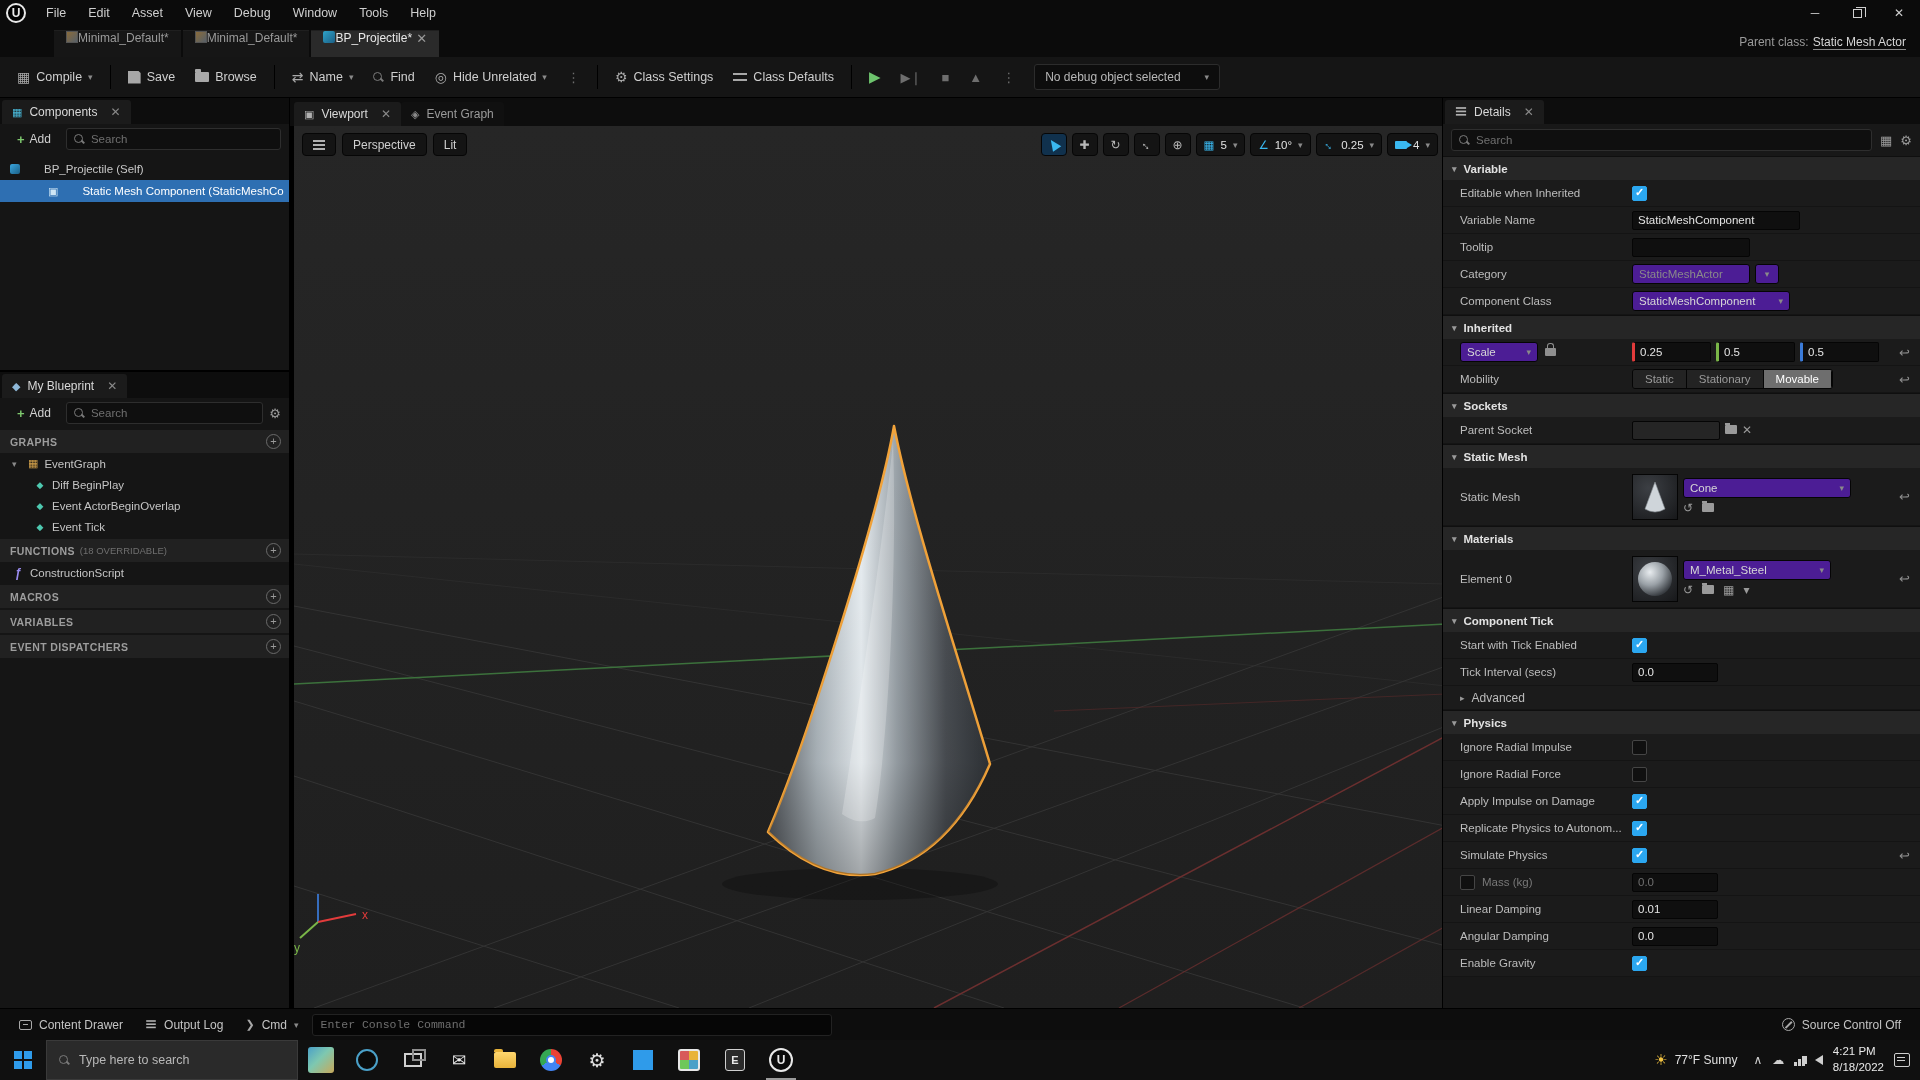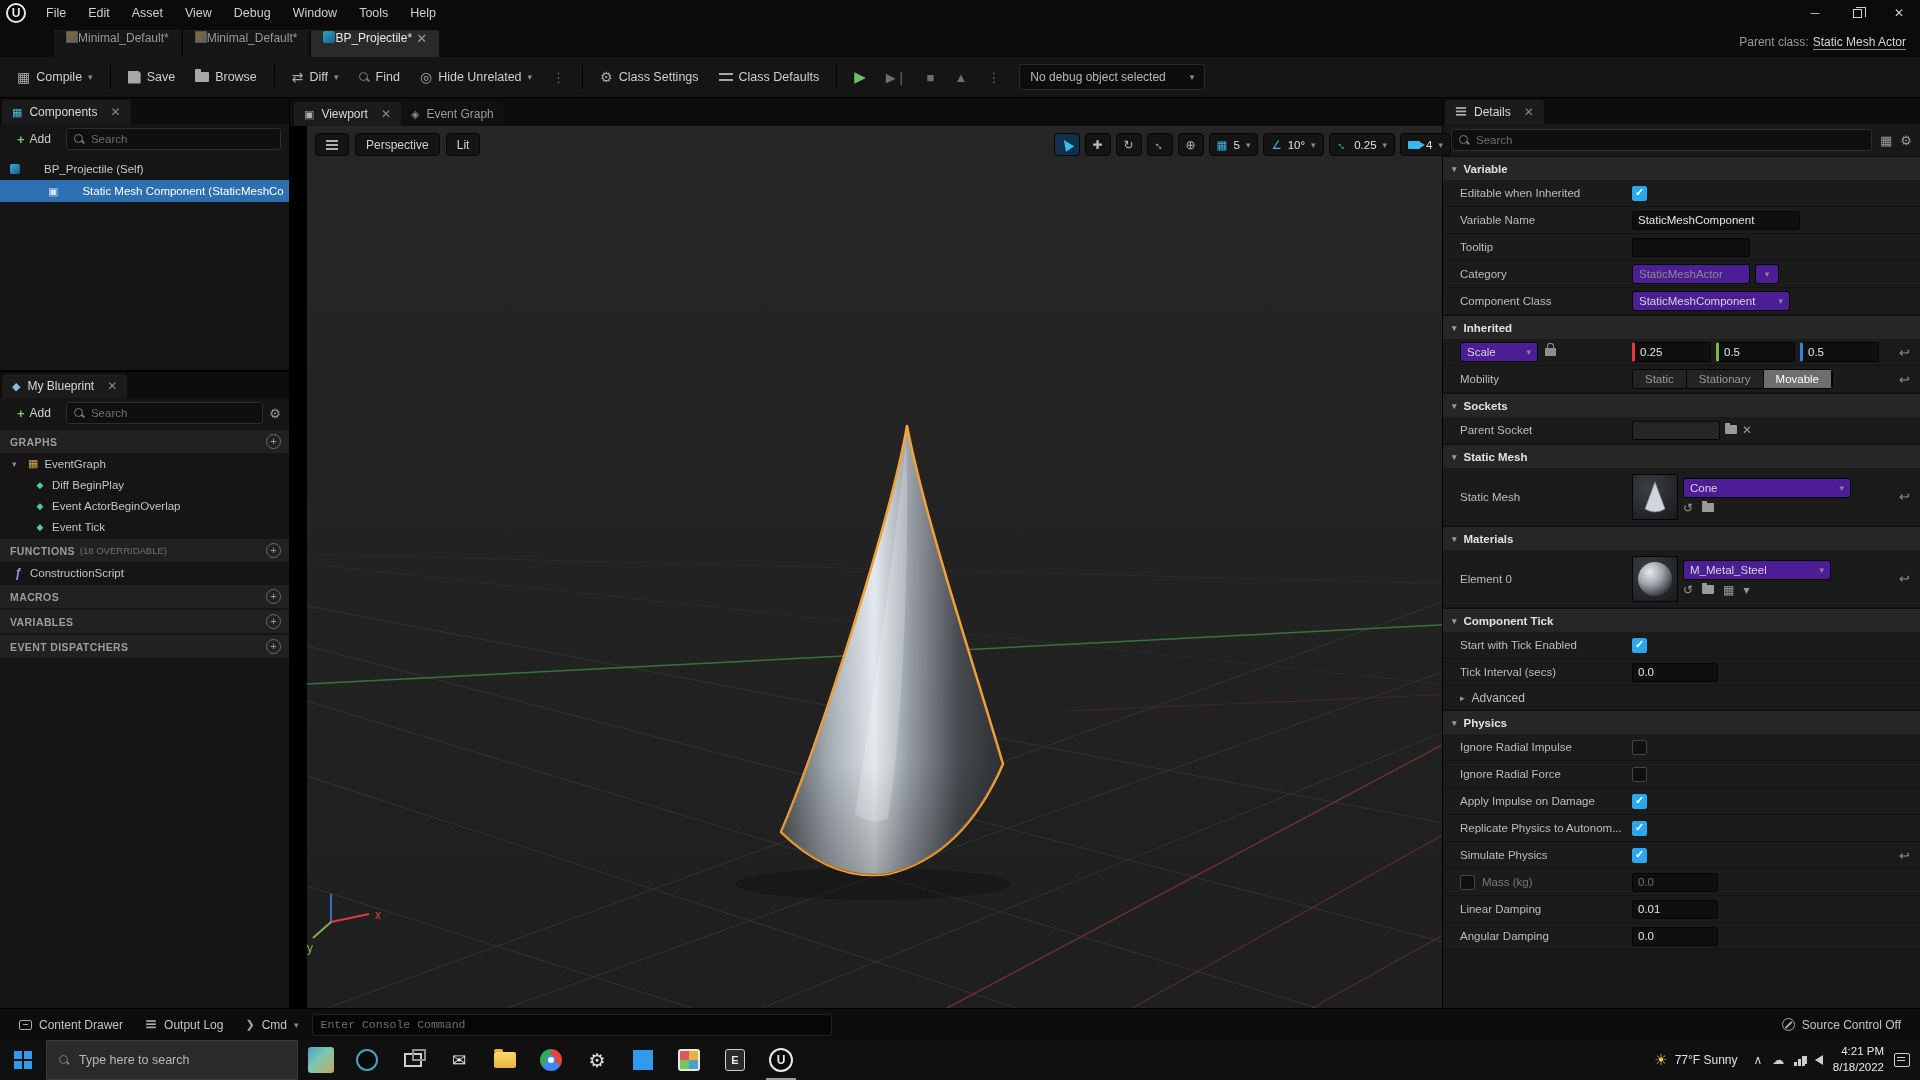--- a/index.html
+++ b/index.html
@@ -70,21 +70,21 @@
   .bp-item { display:flex; align-items:center; gap:6px; height:21px; padding-left:12px; font-size:11.5px; color:#c4c4c4; }
   .bp-item .arr { color:#8a8a8a; font-size:9px; width:10px; }
   .graph-ic { font-size:11px; color:#d2a04a; }
   .ev-diamond { color:#4ec9b0; font-size:9px; width:12px; text-align:center; }
   .fn-ic { color:#9b8cf0; font-style:italic; font-weight:bold; font-size:12px; width:12px; text-align:center; }
   .gear-sm { color:#9a9a9a; font-size:13px; }
 
   
   .center-col { position:absolute; left:290px; top:98px; width:1152px; height:910px; }
   .center-tabs { height:28px; background:#0d0d0d; display:flex; align-items:flex-end; padding-left:4px; }
-  .viewport { position:absolute; left:17px; top:28px; width:1152px; height:882px; background:linear-gradient(#262626,#1f1f1f); overflow:hidden; }
+  .viewport { position:absolute; left:4px; top:28px; width:1152px; height:882px; background:linear-gradient(#262626,#1f1f1f); overflow:hidden; }
   .vp-chip { display:flex; align-items:center; gap:6px; height:23px; padding:0 10px; background:rgba(18,18,18,.88); border:1px solid #060606; border-radius:4px; color:#d0d0d0; font-size:12px; }
   .vp-topleft { position:absolute; left:8px; top:7px; display:flex; gap:6px; z-index:5; }
   .vp-topright { position:absolute; right:8px; top:7px; display:flex; gap:5px; z-index:5; align-items:center; }
   .vp-tool { width:26px; height:23px; display:flex; align-items:center; justify-content:center; background:rgba(18,18,18,.88); border:1px solid #060606; border-radius:4px; color:#b8b8b8; }
   .vp-tool.active { background:#10314d; }
   .cursor-ic { width:0; height:0; border-left:5px solid transparent; border-right:5px solid transparent; border-bottom:11px solid #3ab8f0; transform:rotate(-35deg); }
   .cyan { color:#3ab8f0; }
   .vp-group { display:flex; align-items:center; background:rgba(18,18,18,.88); border:1px solid #060606; border-radius:4px; height:23px; padding:0 7px; gap:6px; font-size:11.5px; color:#e0e0e0; }
   .scale-ic { display:inline-block; transform:rotate(45deg); }
   .cam-ic { width:12px; height:8px; background:#3ab8f0; border-radius:1px; position:relative; }
@@ -159,21 +159,21 @@
   .epic { width:20px; height:22px; background:#2a2a2a; border:1.5px solid #cfcfcf; border-radius:3px; display:flex; align-items:center; justify-content:center; color:#e8e8e8; font-size:11px; font-weight:bold; }
   .ue-task { width:24px; height:24px; border-radius:50%; background:#0a0a0a; border:2px solid #e8e8e8; color:#e8e8e8; font-weight:bold; font-size:12px; display:flex; align-items:center; justify-content:center; }
   .tray { margin-left:auto; display:flex; align-items:center; gap:10px; padding-right:10px; }
   .tray-weather { display:flex; align-items:center; gap:7px; color:#e0e0e0; font-size:12px; padding:0 6px; }
   .sun { color:#f5c542; font-size:15px; }
   .tray-ic { color:#cfcfcf; font-size:12px; }
   .signal { display:flex; align-items:flex-end; gap:1.5px; height:11px; }
   .signal span { width:2.5px; background:#cfcfcf; }
   .speaker { width:0; height:0; border-top:5px solid transparent; border-bottom:5px solid transparent; border-right:8px solid #cfcfcf; position:relative; }
   .speaker::before { content:""; position:absolute; left:-12px; top:-4px; width:4px; height:8px; background:#cfcfcf; }
-  .clock { text-align:right; color:#e8e8e8; font-size:11.5px; line-height:1.35; }
+  .clock { color:#e8e8e8; font-size:11.5px; line-height:1.35; }
   .notif { width:16px; height:14px; border:1.5px solid #cfcfcf; border-radius:2px; position:relative; }
   .notif::after { content:""; position:absolute; left:2px; top:2.5px; width:8px; height:1.5px; background:#cfcfcf; box-shadow:0 3px 0 #cfcfcf; }
 </style>
 </head>
 <body class="nosel">
 
 <div class="menu-bar">
   <div class="ue-logo">U</div>
   <div class="menu-item">File</div>
   <div class="menu-item">Edit</div>
@@ -222,21 +222,21 @@
     <span class="ic-floppy"></span>
     <span>Save</span>
   </div>
   <div class="tb-btn">
     <span class="ic-folder"></span>
     <span>Browse</span>
   </div>
   <div class="tb-sep"></div>
   <div class="tb-btn">
     <span class="tb-ic">⇄</span>
-    <span>Diff</span>
+    <span>Name</span>
     <span class="tb-caret">▾</span>
   </div>
   <div class="tb-btn">
     <span class="mag"></span>
     <span>Find</span>
   </div>
   <div class="tb-btn">
     <span class="tb-ic">◎</span>
     <span>Hide Unrelated</span>
     <span class="tb-caret">▾</span>
@@ -729,20 +729,26 @@
     <div class="dctrl">
         <input class="tfield" style="width: 86px;" value="0.01">
       </div>
   </div>
   <div class="drow">
     <div class="dlabel">Angular Damping</div>
     <div class="dctrl">
         <input class="tfield" style="width: 86px;" value="0.0">
       </div>
   </div>
+  <div class="drow">
+    <div class="dlabel">Enable Gravity</div>
+    <div class="dctrl">
+        <span class="checkbox checked"></span>
+      </div>
+  </div>
 </div>
 
 <div class="status-bar">
   <div class="sb-item">
     <span class="drawer-ic"></span>
     <span>Content Drawer</span>
   </div>
   <div class="sb-item">
     <span class="lines-ic" style="transform:scale(.8)"></span>
     <span>Output Log</span>

